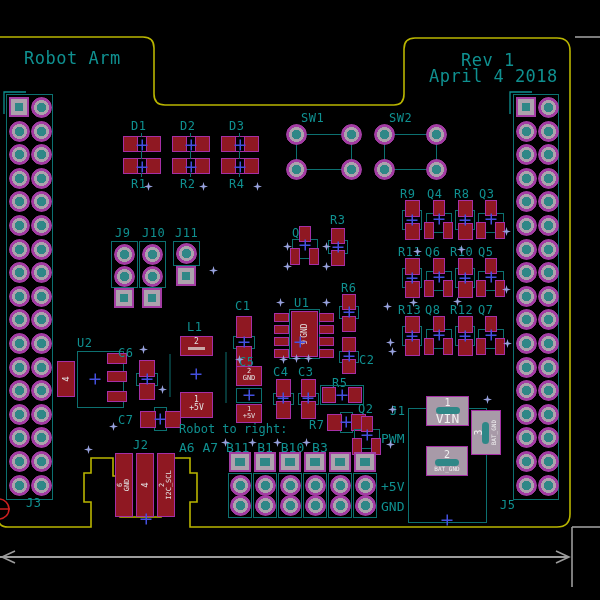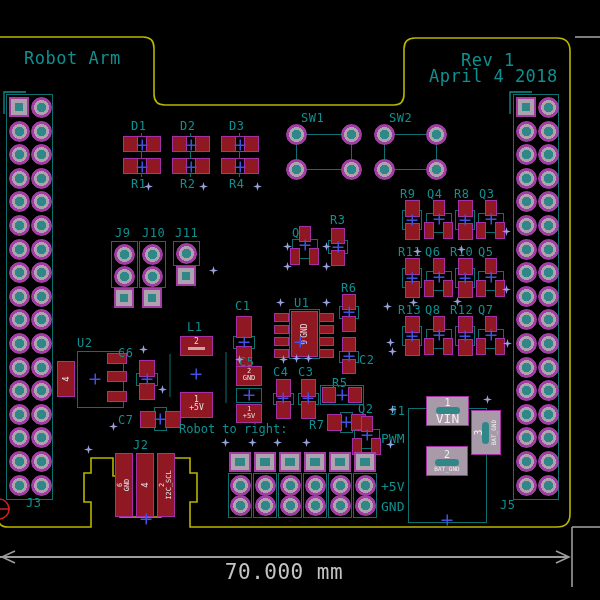--- a/index.html
+++ b/index.html
@@ -500,20 +500,21 @@
   <div class="lbl" style="left:358px;top:402px">Q2</div>
   <div class="comp qgen" style="left:352px;top:416px">
       <i class="ct" style="left:2px;top:13px;width:26px;height:20px"></i>
     <b class="pv" style="left:9px;top:0;width:12px;height:16px"></b>
     <b class="pv" style="left:0;top:22px;width:10px;height:17px"></b>
     <b class="pv" style="left:19px;top:22px;width:10px;height:17px"></b>
     <s class="plus" style="left:15px;top:19px"></s>
     </div>
 
   <div class="silk" style="left:179px;top:422px;font-size:12px">Robot to right:</div>
+  <div class="silk" style="left:179px;top:440px;font-size:13px">A6 A7 B11 B1 B10 B3</div>
   <div class="comp" style="left:229px;top:452px">
       <div style="position:absolute;left:0px;top:0;width:23px;height:66px">
       <b class="psq" style="left:0;top:0;width:22px;height:20px"></b>
       <i class="ct" style="left:-1px;top:21px;width:24px;height:45px"></i>
       <b class="ptht" style="left:1px;top:23px"></b>
       <b class="ptht" style="left:1px;top:43px"></b>
       </div>
       <div style="position:absolute;left:25px;top:0;width:23px;height:66px">
       <b class="psq" style="left:0;top:0;width:22px;height:20px"></b>
       <i class="ct" style="left:-1px;top:21px;width:24px;height:45px"></i>
@@ -542,21 +543,20 @@
       <b class="psq" style="left:0;top:0;width:22px;height:20px"></b>
       <i class="ct" style="left:-1px;top:21px;width:24px;height:45px"></i>
       <b class="ptht" style="left:1px;top:23px"></b>
       <b class="ptht" style="left:1px;top:43px"></b>
       </div>
     </div>
   <div class="silk" style="left:381px;top:431px;font-size:13px">PWM</div>
   <div class="silk" style="left:381px;top:479px;font-size:13px">+5V</div>
   <div class="silk" style="left:381px;top:499px;font-size:13px">GND</div>
 
-  <div class="dimtxt" style="left:214px;top:560px;width:140px">70.000 mm</div>
 
 <i class="sparkle" style="left: 144px; top: 182px;"></i>
     <i class="sparkle" style="left: 199px; top: 182px;"></i>
     <i class="sparkle" style="left: 253px; top: 182px;"></i>
     <i class="sparkle" style="left: 413px; top: 247px;"></i>
     <i class="sparkle" style="left: 457px; top: 245px;"></i>
     <i class="sparkle" style="left: 409px; top: 298px;"></i>
     <i class="sparkle" style="left: 453px; top: 297px;"></i>
     <i class="sparkle" style="left: 502px; top: 227px;"></i>
     <i class="sparkle" style="left: 502px; top: 285px;"></i>

